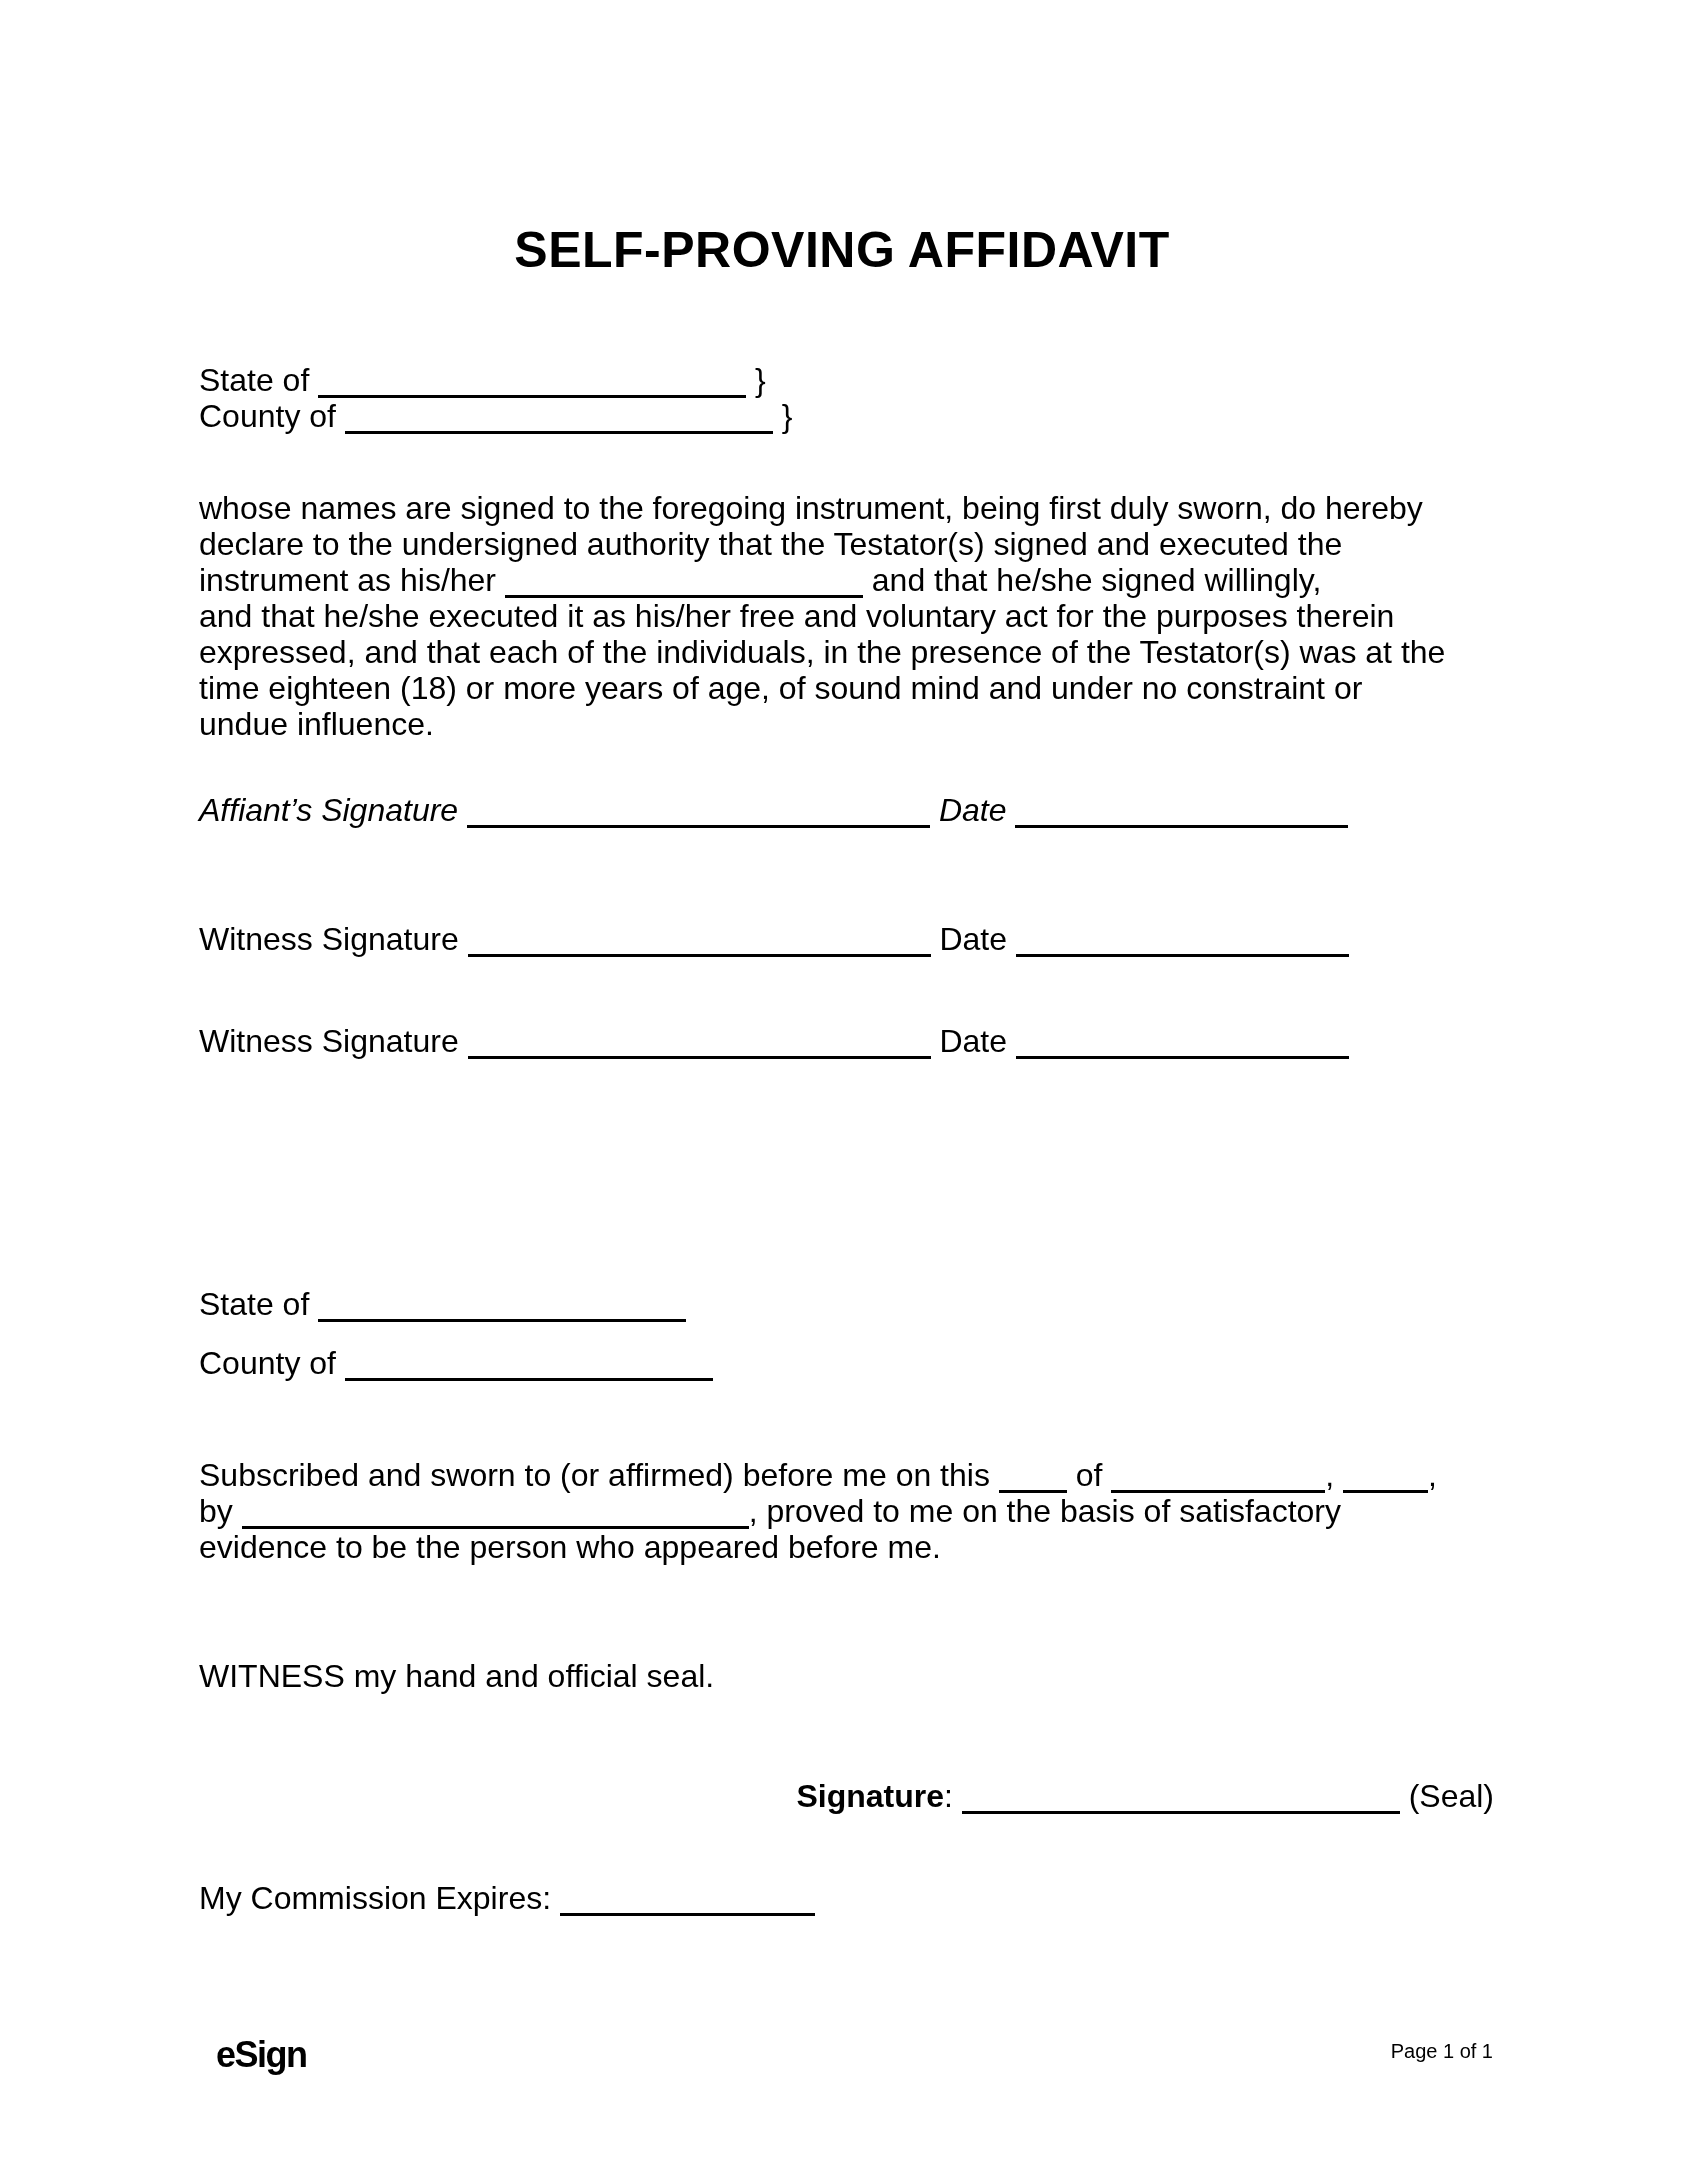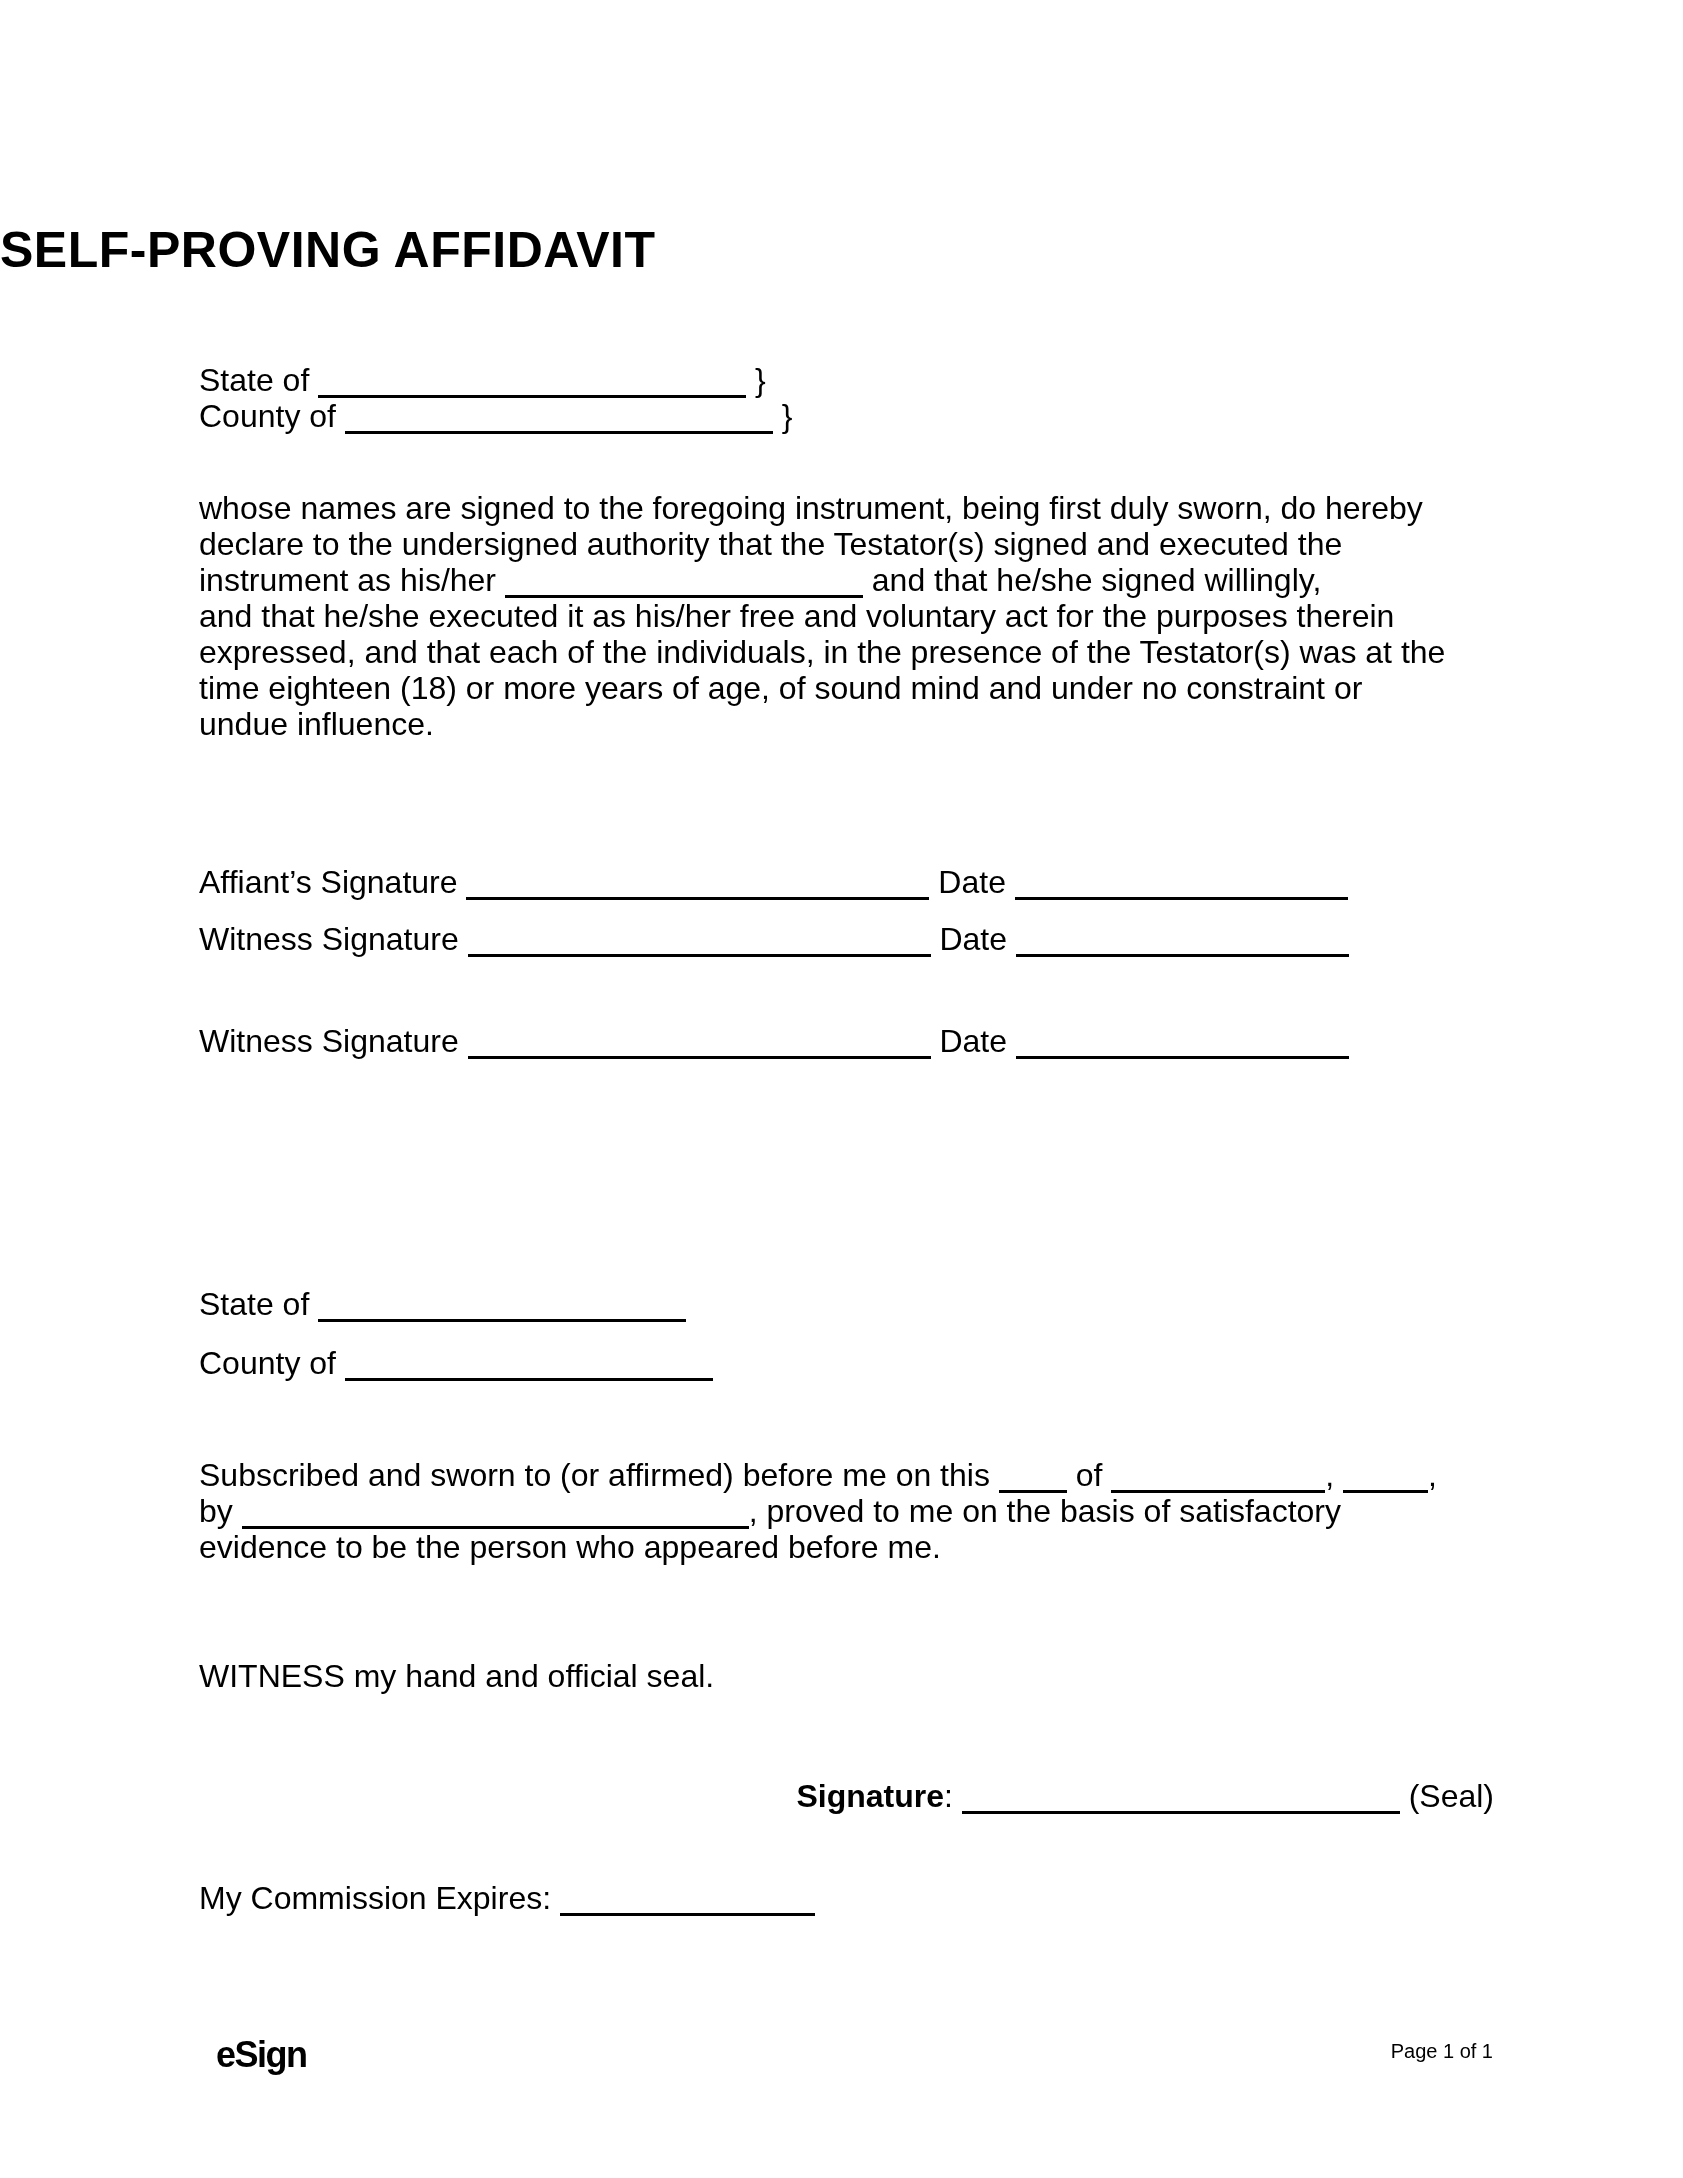--- a/index.html
+++ b/index.html
@@ -19,21 +19,21 @@
     font-size:32px;
     line-height:36px;
     white-space:nowrap;
   }
   .ln{line-height:36px;}
   .title{
     position:absolute;
     left:0;
     top:221px;
     width:100%;
-    text-align:left;
+    text-align:center;
     font-size:50px;
     font-weight:bold;
     letter-spacing:0.5px;
   }
   
   .bl{
     display:inline-block;
     height:12px;
     border-bottom:3px solid #000;
     vertical-align:-7px;
@@ -81,21 +81,21 @@
   <div class="sec" style="top:490px;">
     <div class="ln">whose names are signed to the foregoing instrument, being first duly sworn, do hereby</div>
     <div class="ln">declare to the undersigned authority that the Testator(s) signed and executed the</div>
     <div class="ln"><span>instrument as his/her </span><span class="bl w360"></span><span> and that he/she signed willingly,</span></div>
     <div class="ln">and that he/she executed it as his/her free and voluntary act for the purposes therein</div>
     <div class="ln">expressed, and that each of the individuals, in the presence of the Testator(s) was at the</div>
     <div class="ln">time eighteen (18) or more years of age, of sound mind and under no constraint or</div>
     <div class="ln">undue influence.</div>
   </div>
 
-  <div class="sec" style="top:864px;">
+  <div class="sec" style="top:792px;font-style:italic;">
     <span>Affiant’s Signature</span>
     <span class="bl w465"></span>
     <span>Date</span>
     <span class="bl w335"></span>
   </div>
 
   <div class="sec" style="top:921px;">
     <span>Witness Signature</span>
     <span class="bl w465"></span>
     <span>Date</span>

